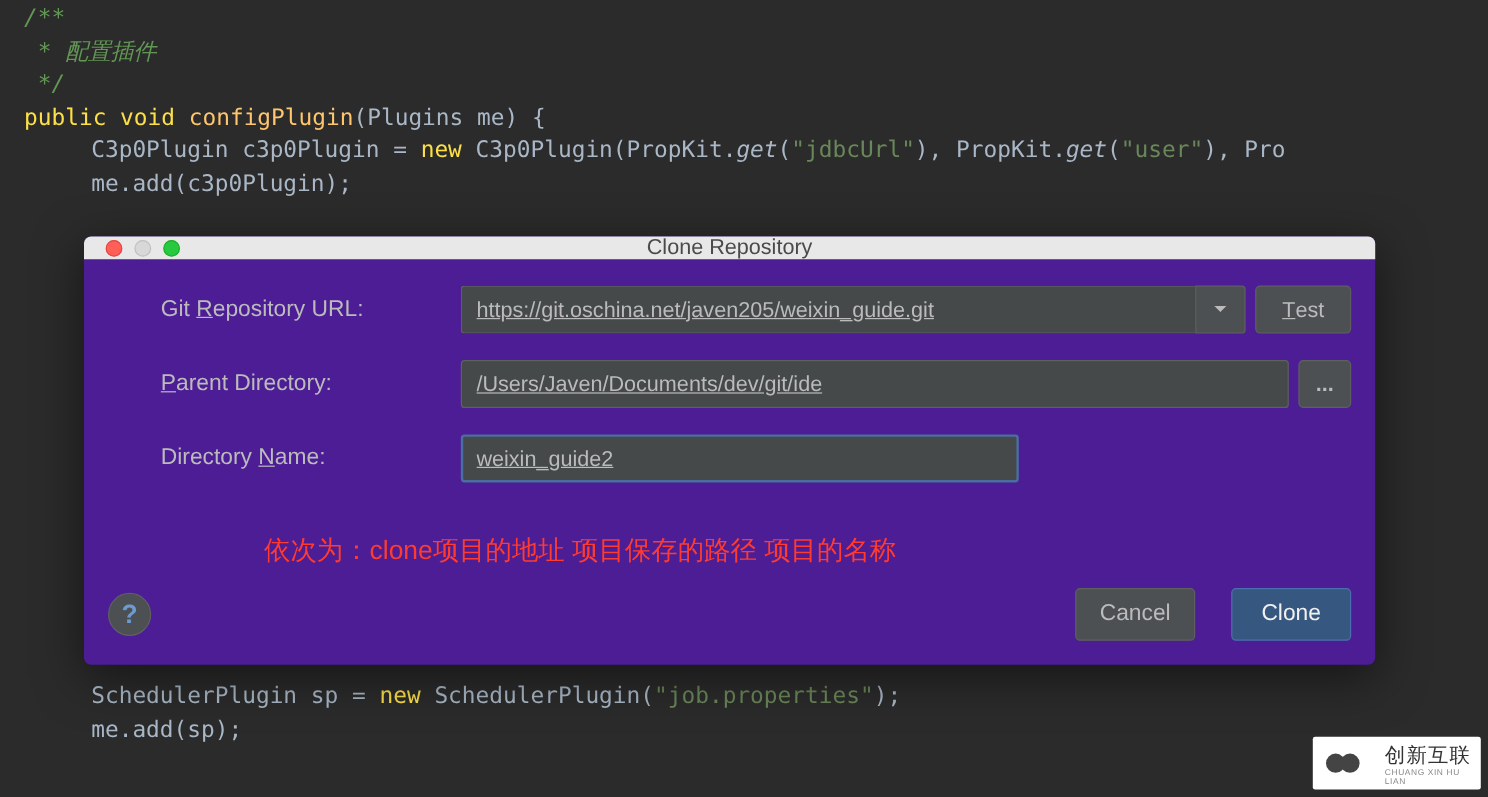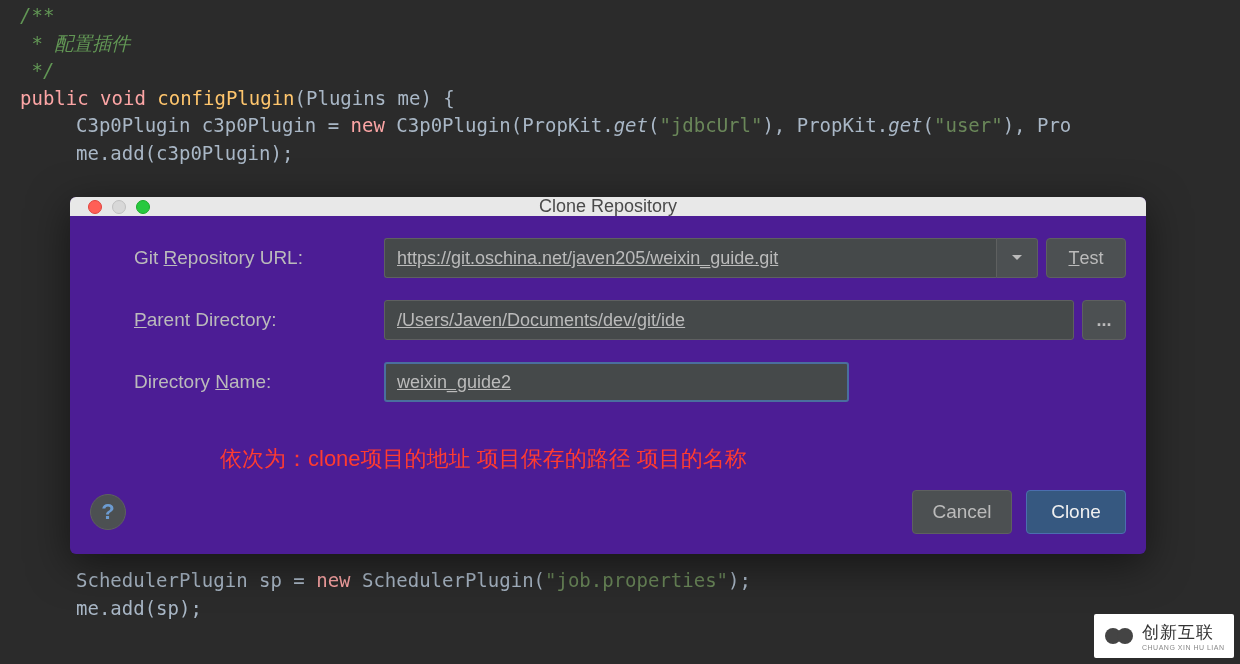--- a/index.html
+++ b/index.html
@@ -19,21 +19,21 @@
       padding: 2px 20px;
       font-family: "Menlo", "Monaco", monospace;
       font-size: 19px;
       line-height: 1.45;
       color: #a9b7c6;
     }
     .code-line {
       white-space: pre;
     }
     .comment { color: #629755; font-style: italic; }
-    .keyword { color: #fca5a5; margin-top: 16px; }
+    .keyword { color: #fde047; margin-top: 16px; }
     .method-decl { color: #ffc66d; }
     .method-italic { font-style: italic; }
     .string { color: #6a8759; }
     .indent1 { padding-left: 56px; }
     .indent0 { padding-left: 0; }
 
     .dialog {
       position: absolute;
       left: 70px;
       top: 197px;
@@ -187,21 +187,21 @@
       justify-content: center;
       cursor: pointer;
     }
     .help-btn span {
       color: #6c9bd1;
       font-size: 22px;
       font-weight: bold;
     }
     .footer-btns {
       display: flex;
-      gap: 14px;
+      gap: 30px;
     }
     .footer-btns .btn {
       min-width: 100px;
       height: 44px;
       font-size: 19px;
     }
     .btn.primary {
       background: #365880;
       border: 1px solid #4b6eaf;
       color: #f0f0f0;
@@ -210,20 +210,21 @@
       position: absolute;
       right: 6px;
       bottom: 6px;
       width: 140px;
       height: 44px;
       background: white;
       display: flex;
       align-items: center;
       padding: 4px 8px;
       border-radius: 2px;
+      gap: 12px;
     }
     .watermark-icon {
       width: 34px;
       height: 34px;
       position: relative;
       flex-shrink: 0;
     }
     .watermark-icon .dot {
       position: absolute;
       width: 16px;

